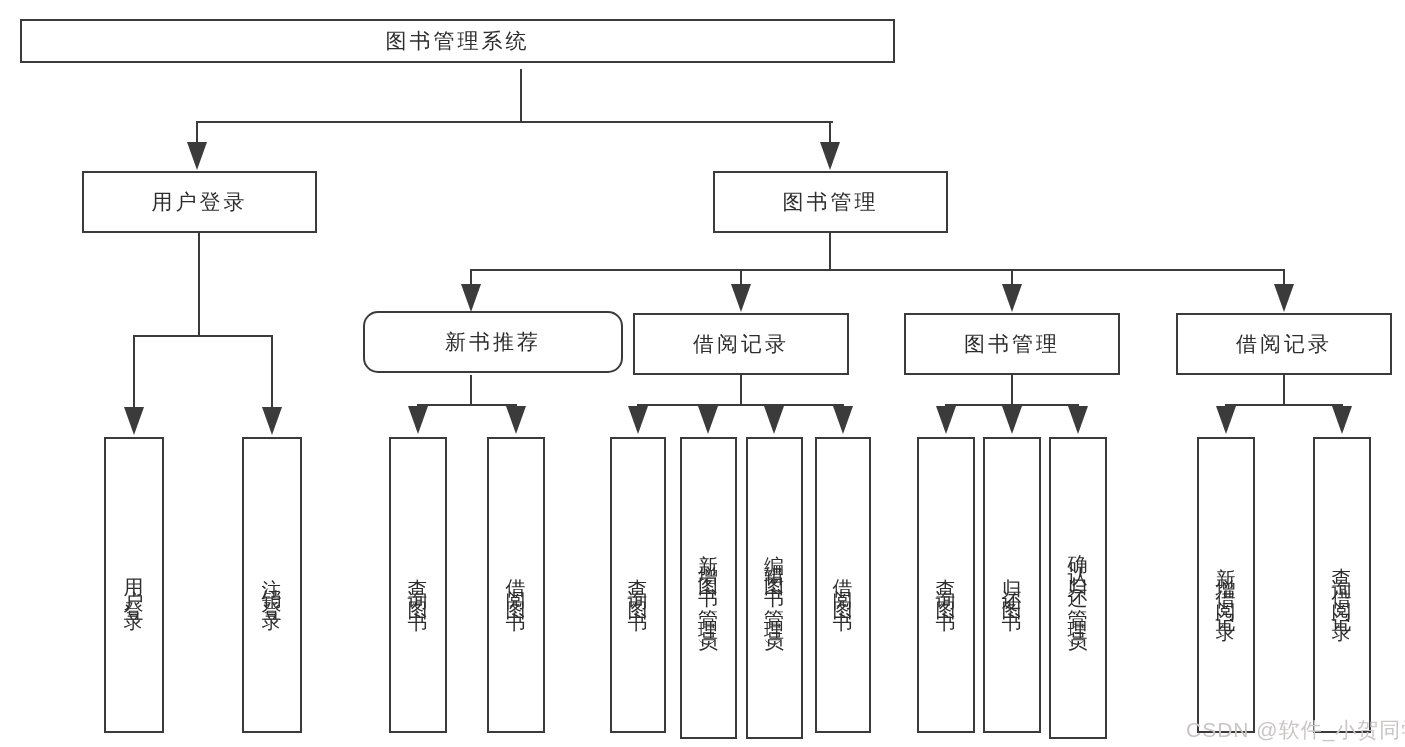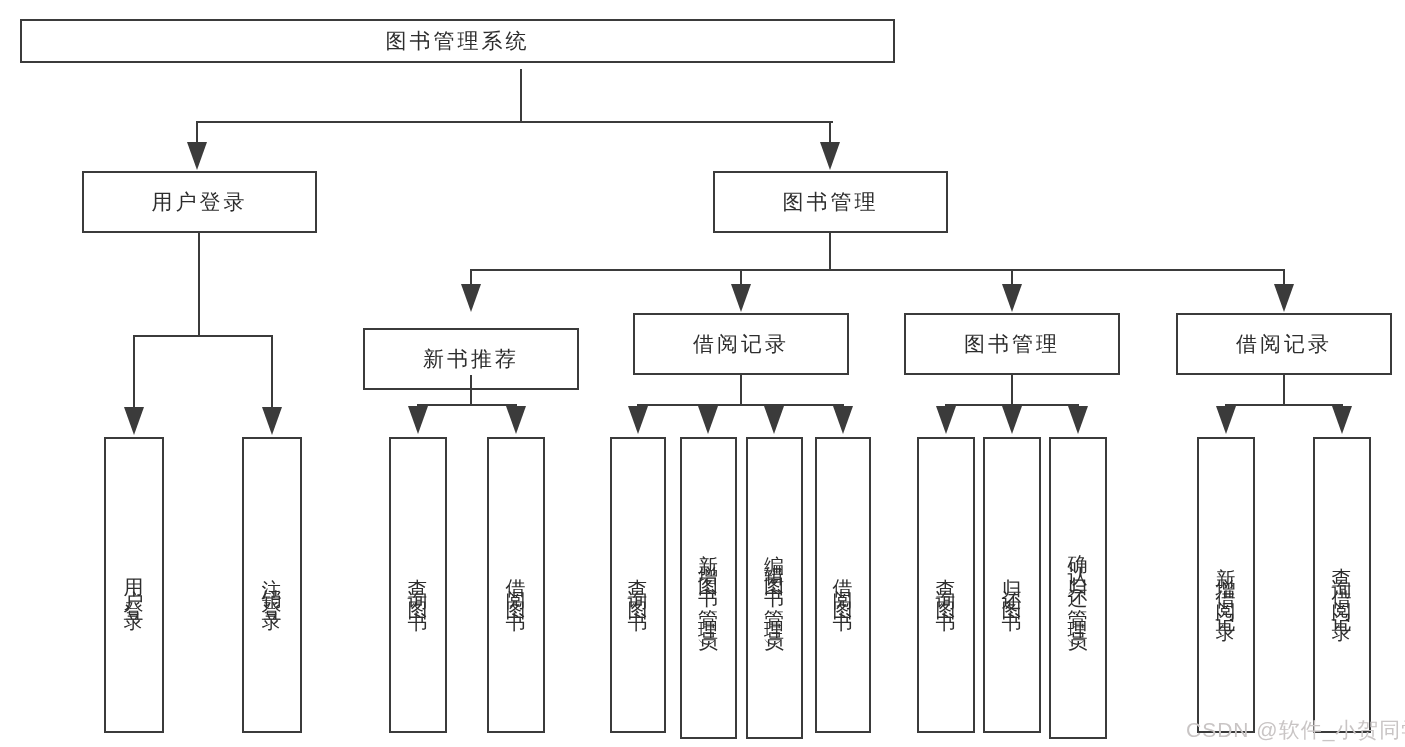--- a/index.html
+++ b/index.html
@@ -93,21 +93,21 @@
   <div class="line" style="left:470px; top:269px; width:815px; height:2px;"></div>
   <div class="line" style="left:470px; top:269px; width:2px; height:17px;"></div>
   <div class="arrow" style="left:461px; top:284px;"></div>
   <div class="line" style="left:740px; top:269px; width:2px; height:17px;"></div>
   <div class="arrow" style="left:731px; top:284px;"></div>
   <div class="line" style="left:1011px; top:269px; width:2px; height:17px;"></div>
   <div class="arrow" style="left:1002px; top:284px;"></div>
   <div class="line" style="left:1283px; top:269px; width:2px; height:17px;"></div>
   <div class="arrow" style="left:1274px; top:284px;"></div>
 
-  <div class="box" style="left:363px; top:328px; width:216px; height:62px;">
+  <div class="box" style="left:363px; top:311px; width:260px; height:62px;border-radius:15px;">
     <span class="hlabel">新书推荐</span>
   </div>
   <div class="box" style="left:633px; top:313px; width:216px; height:62px;">
     <span class="hlabel">借阅记录</span>
   </div>
   <div class="box" style="left:904px; top:313px; width:216px; height:62px;">
     <span class="hlabel">图书管理</span>
   </div>
   <div class="box" style="left:1176px; top:313px; width:216px; height:62px;">
     <span class="hlabel">借阅记录</span>

